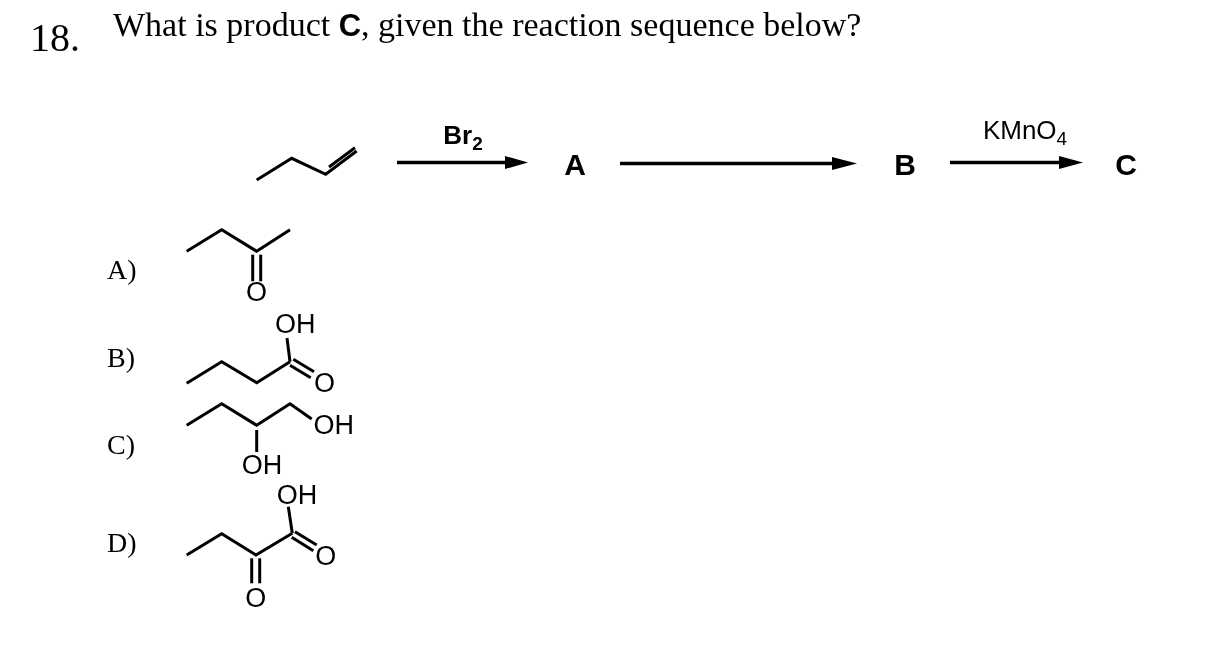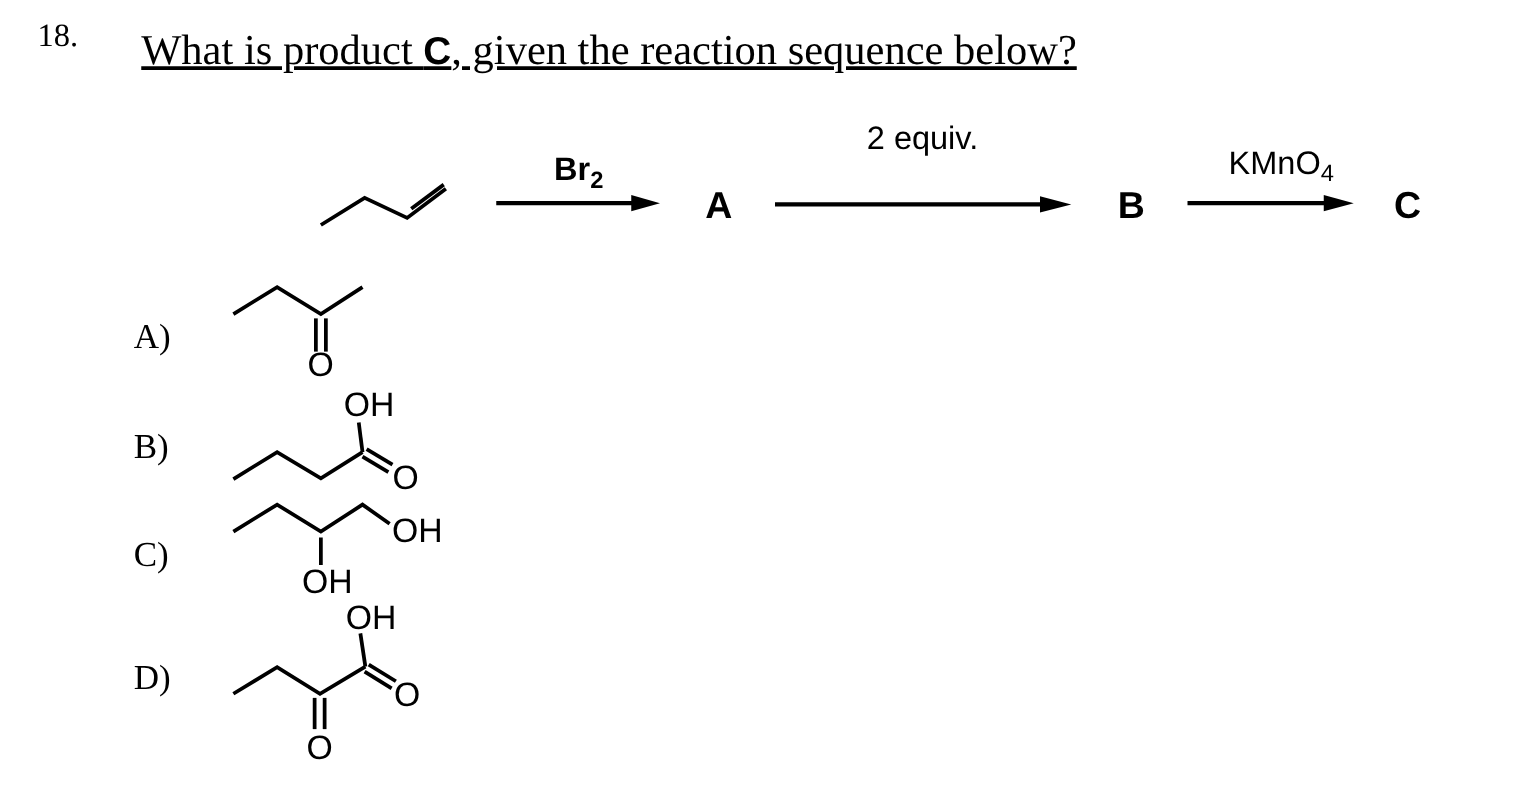--- a/index.html
+++ b/index.html
@@ -2,22 +2,22 @@
 <html><head>
 <meta charset="utf-8">
 <style>
   html,body { margin:0; padding:0; background:#ffffff; }
   .canvas {
     position:relative; width:1229px; height:649px; background:#ffffff;
     color:#000; font-family:"Liberation Serif", serif; overflow:hidden;
   }
   .abs { position:absolute; }
 
-  .q-number { left:30px; top:14px; font-size:26px; }
-  .q-text   { left:113px; top:22px; font-size:34px; white-space:nowrap;text-decoration:underline; }
+  .q-number { left:30px; top:14px; font-size:40px; }
+  .q-text   { left:113px; top:6px; font-size:34px; white-space:nowrap; }
   .q-bold-c { font-family:"Liberation Sans", sans-serif; font-weight:bold; font-size:31px; }
 
   .reagent  { font-family:"Liberation Sans", sans-serif; font-size:26px; text-align:center; line-height:29px; }
   .reagent sub { font-size:0.73em; }
   .product-letter { font-family:"Liberation Sans", sans-serif; font-weight:bold; font-size:30px; text-align:center; }
 
   .option-label { font-size:28px; }
 
   svg { display:block; overflow:visible; }
   .bond { stroke:#000000; stroke-width:3; fill:none; stroke-linejoin:miter; }
@@ -41,21 +41,20 @@
   </svg>
 
   <div class="abs reagent" style="left:420px; top:121px; width:86px;font-weight:bold;"><span>Br</span><sub>2</sub></div>
   <svg class="abs" style="left:397px; top:154px;" width="132" height="17" viewBox="0 0 132 17">
     <line class="arrow-line" x1="0" y1="8.5" x2="110" y2="8.5"></line>
     <polygon class="arrow-head" points="108,2 131,8.5 108,15"></polygon>
   </svg>
   <div class="abs product-letter" style="left:562px; top:148px; width:26px;">A</div>
 
   <div class="abs reagent" style="left:618px; top:96px; width:240px;">
-    <div>2 equiv.</div>
   </div>
   <svg class="abs" style="left:620px; top:155px;" width="238" height="17" viewBox="0 0 238 17">
     <line class="arrow-line" x1="0" y1="8.5" x2="214" y2="8.5"></line>
     <polygon class="arrow-head" points="212,2 237,8.5 212,15"></polygon>
   </svg>
   <div class="abs product-letter" style="left:892px; top:148px; width:26px;">B</div>
 
   <div class="abs reagent" style="left:956px; top:116px; width:138px;"><span>KMnO</span><sub>4</sub></div>
   <svg class="abs" style="left:950px; top:154px;" width="134" height="17" viewBox="0 0 134 17">
     <line class="arrow-line" x1="0" y1="8.5" x2="111" y2="8.5"></line>

